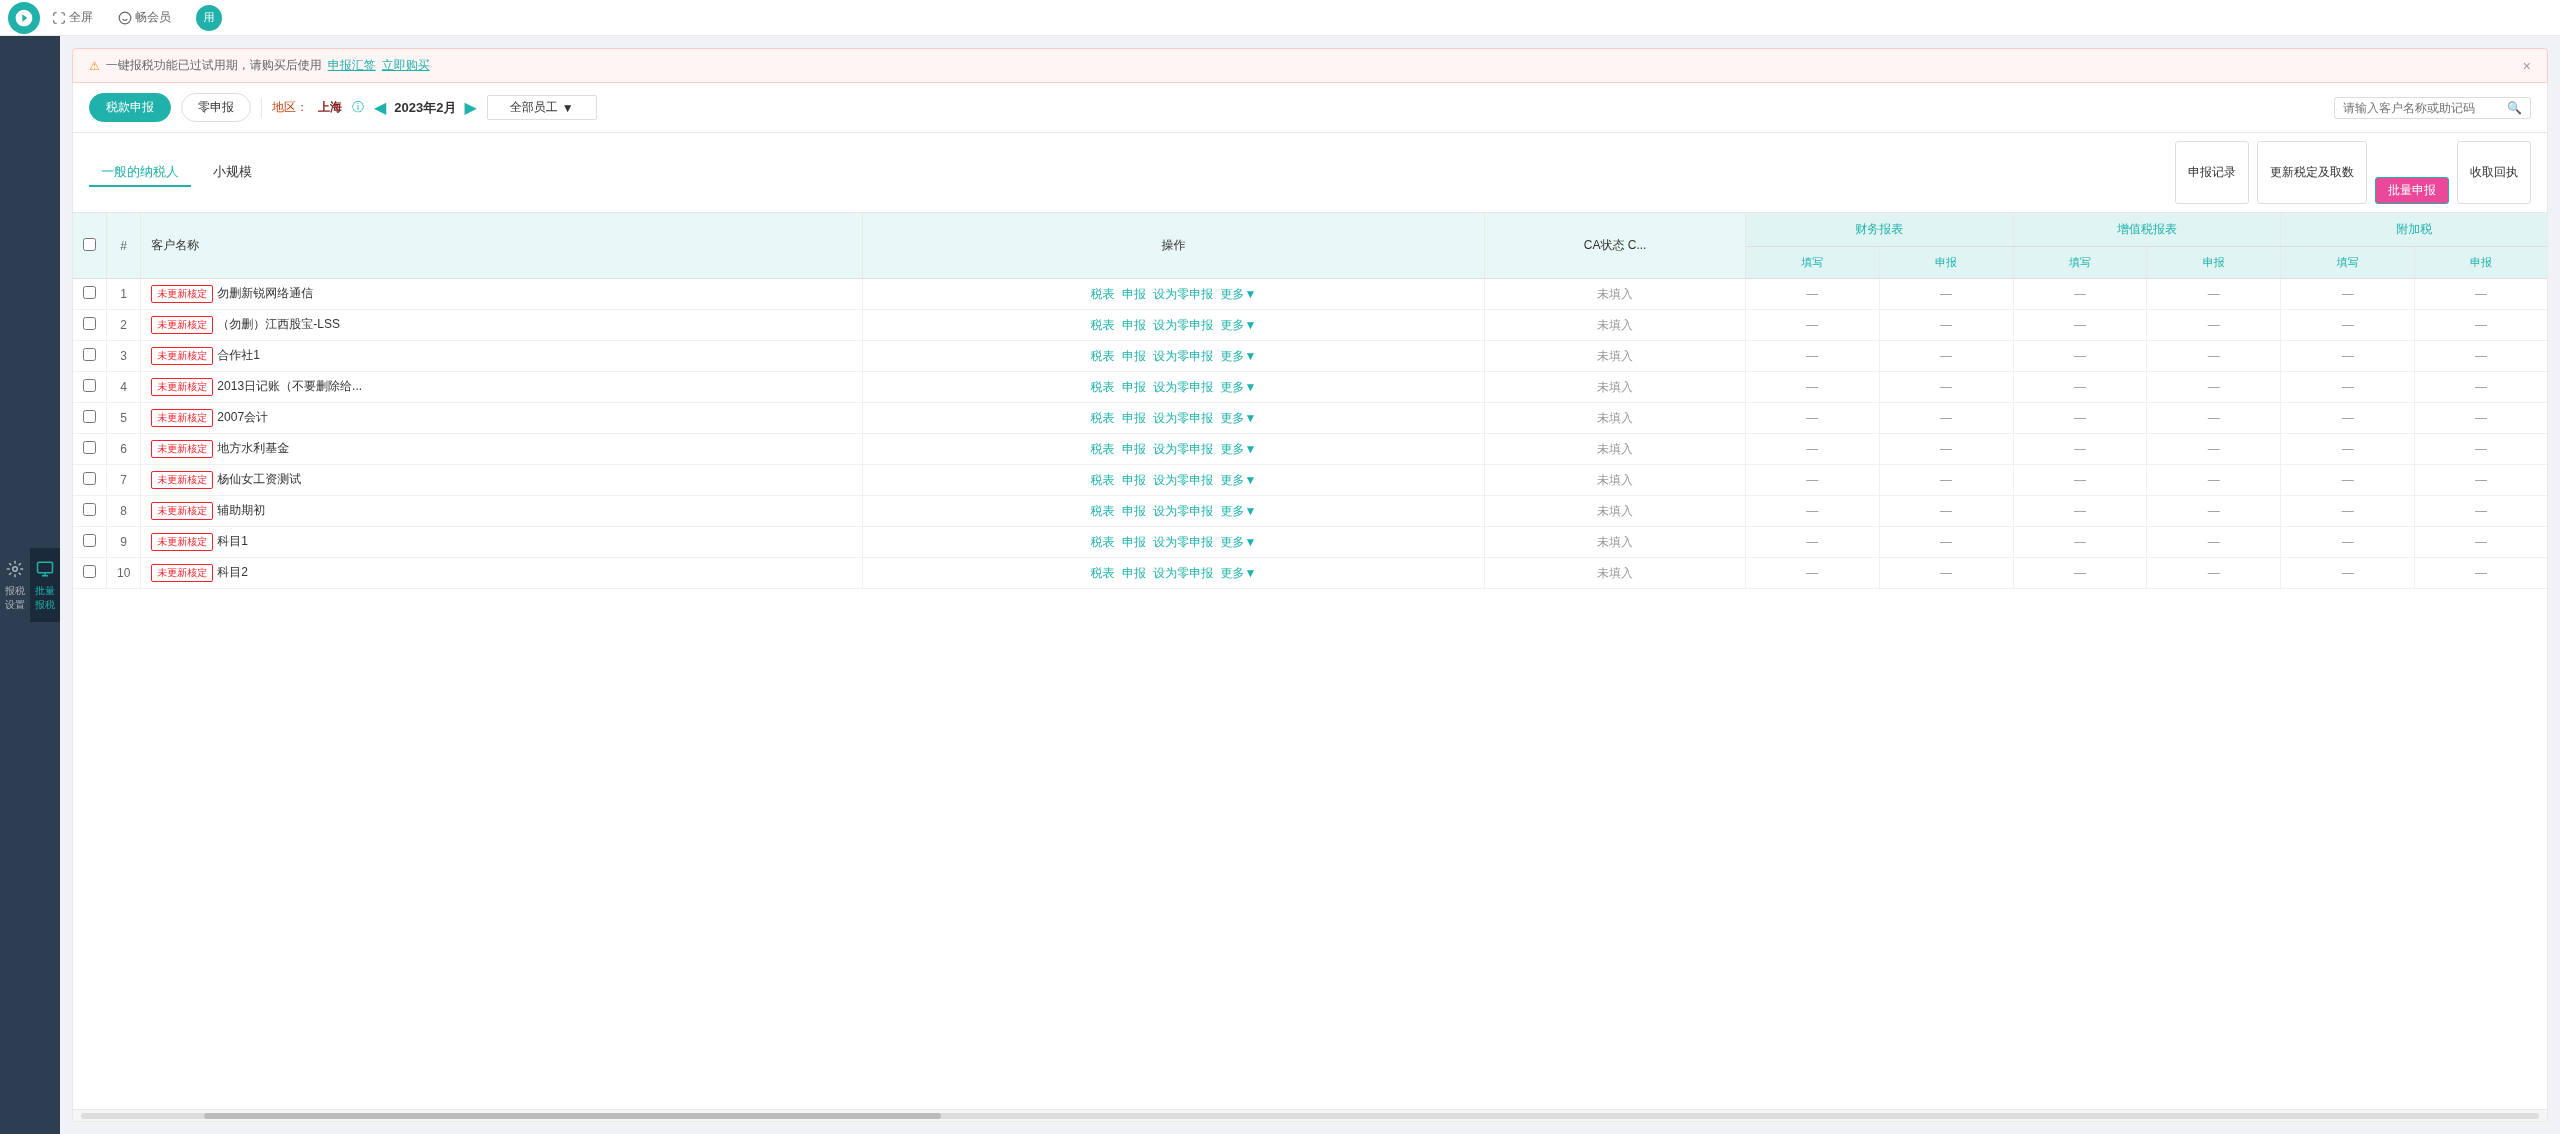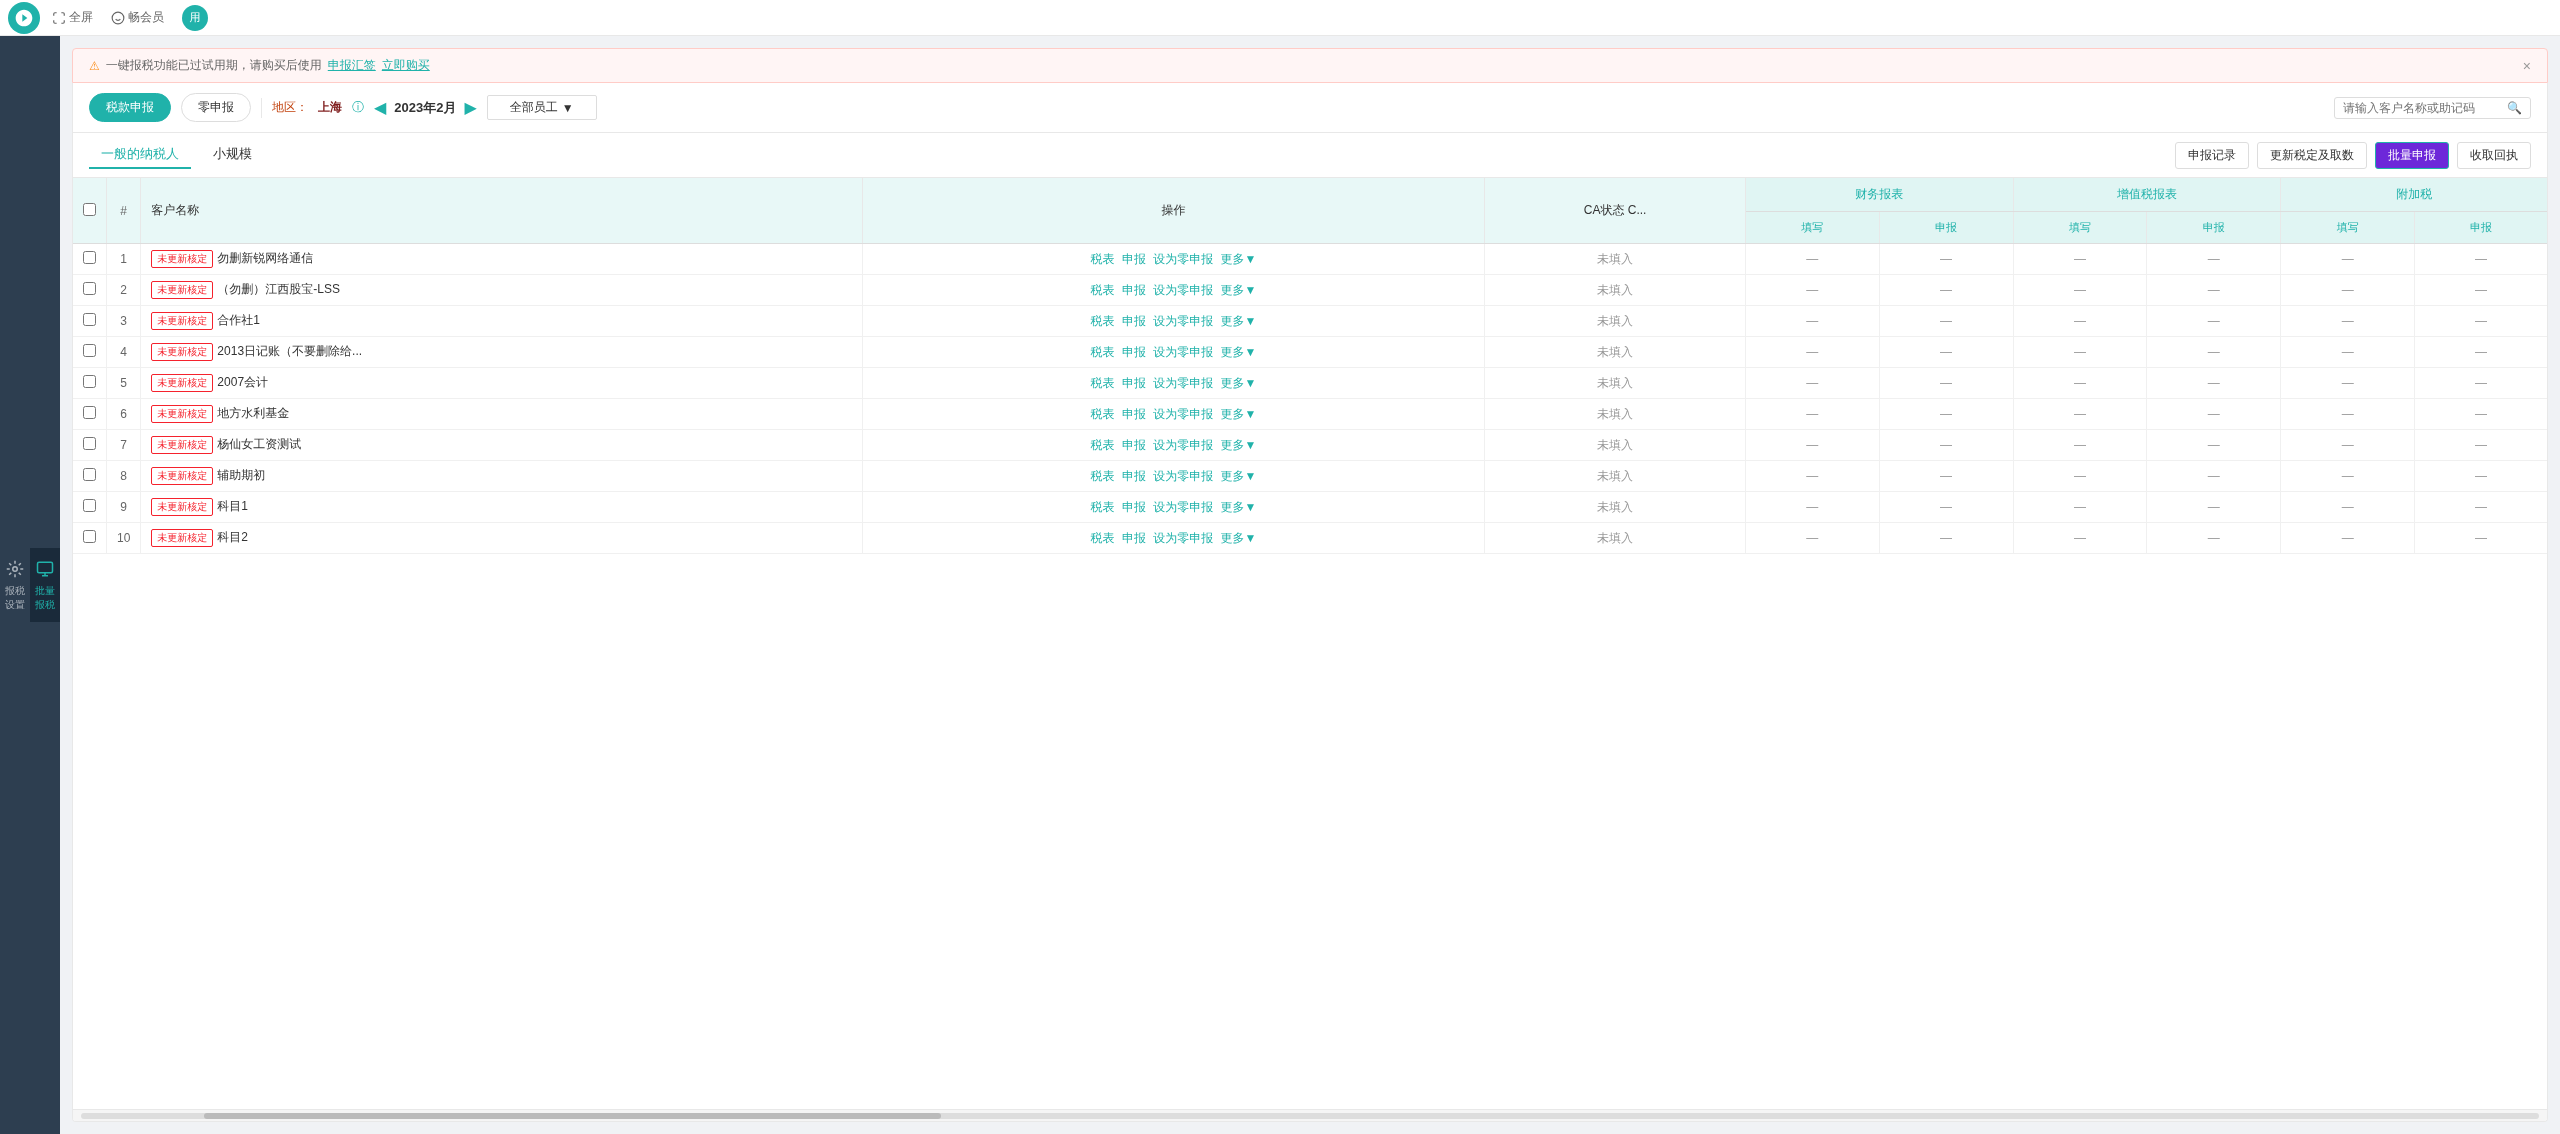--- a/index.html
+++ b/index.html
@@ -27,21 +27,21 @@
     .top-nav .nav-items { display: flex; align-items: center; flex: 1; gap: 2px; }
     .top-nav .nav-item {
       padding: 4px 12px;
       cursor: pointer;
       border-radius: 3px;
       color: #333;
       font-size: 13px;
       white-space: nowrap;
     }
     .top-nav .nav-item.active { background: #20b2aa; color: #fff; border-radius: 3px; }
-    .top-nav .right-actions { display: flex; align-items: center; gap: 18px; font-size: 12px; color: #666; justify-content: center; }
+    .top-nav .right-actions { display: flex; align-items: center; gap: 25px; font-size: 12px; color: #666; justify-content: center; }
     .top-nav .right-btn { display: flex; align-items: center; gap: 3px; cursor: pointer; }
 
     
     .main-layout { display: flex; flex: 1; overflow: hidden; }
 
     
     .sidebar {
       width: 60px;
       background: #2d3e50;
       display: flex;
@@ -164,21 +164,21 @@
     .action-btns { margin-left: auto; display: flex; gap: 8px; }
     .action-btn {
       padding: 4px 12px;
       border: 1px solid #ddd;
       border-radius: 3px;
       cursor: pointer;
       font-size: 12px;
       color: #333;
       background: #fff;
     }
-    .action-btn.primary { background: #6d28d9; color: #fff; border-color: #20b2aa; }
+    .action-btn.primary { background: #ec4899; color: #fff; border-color: #20b2aa; margin-top: 36px; }
 
     
     .table-wrapper { flex: 1; overflow: auto; }
     table { width: 100%; border-collapse: collapse; font-size: 12px; }
     thead tr { background: #e8f8f7; }
     thead th {
       padding: 8px 10px;
       text-align: center;
       color: #333;
       font-weight: normal;

